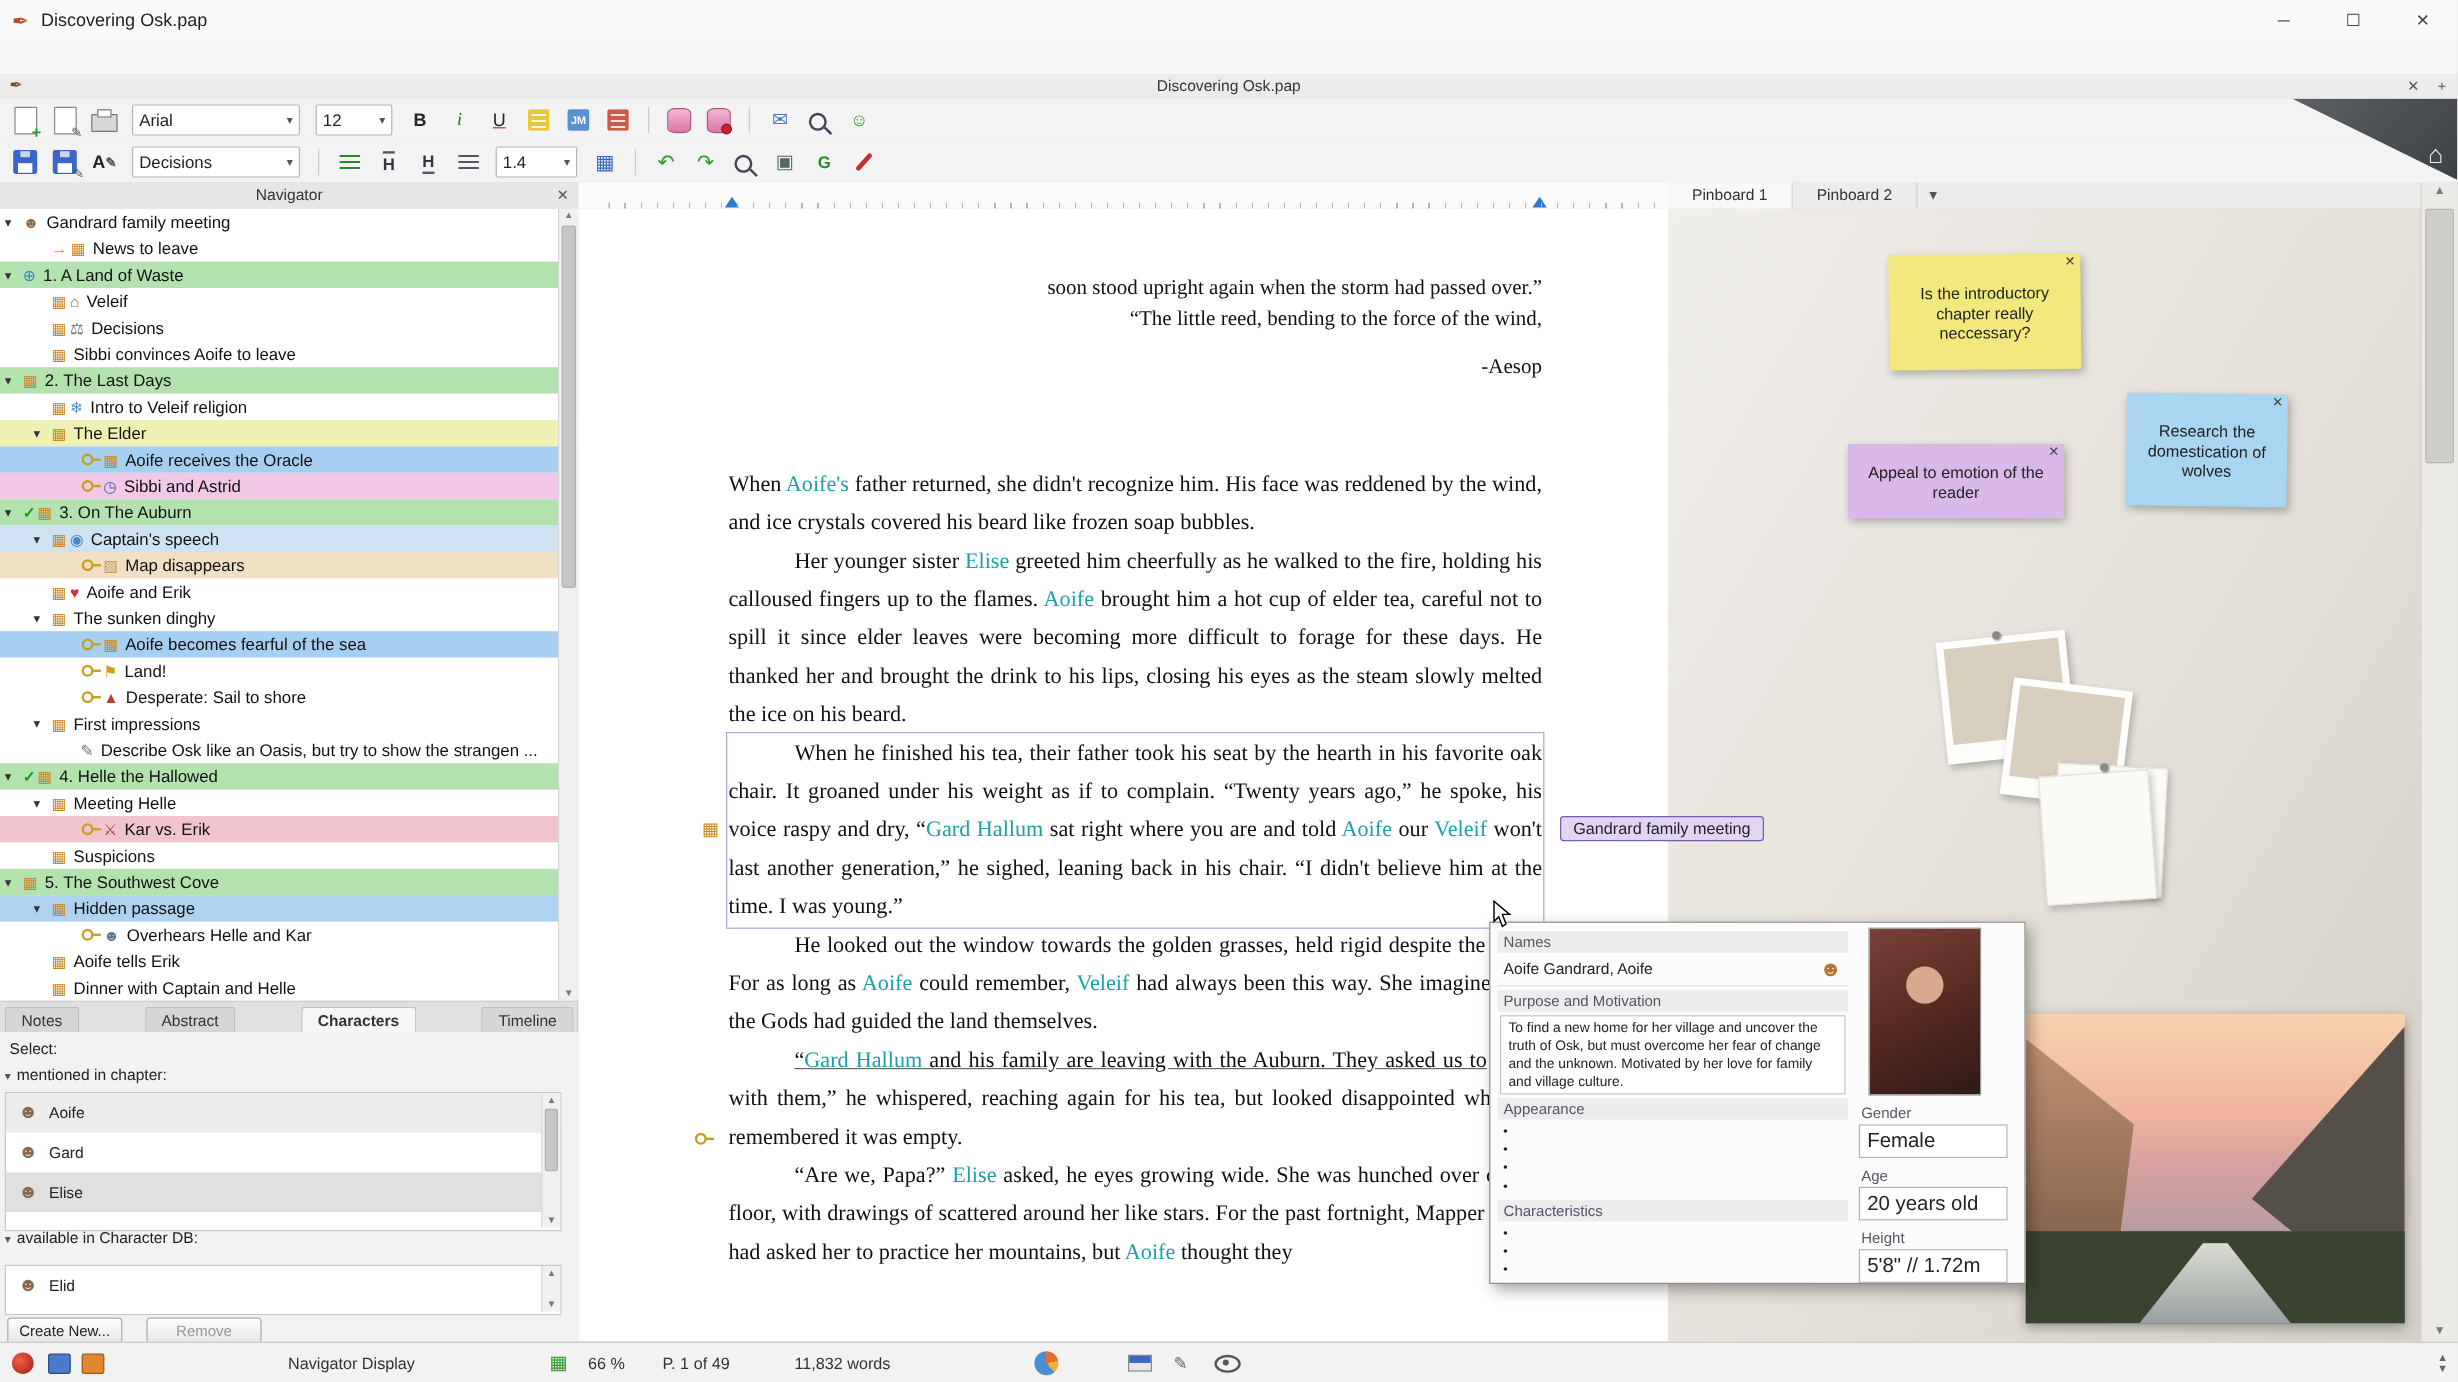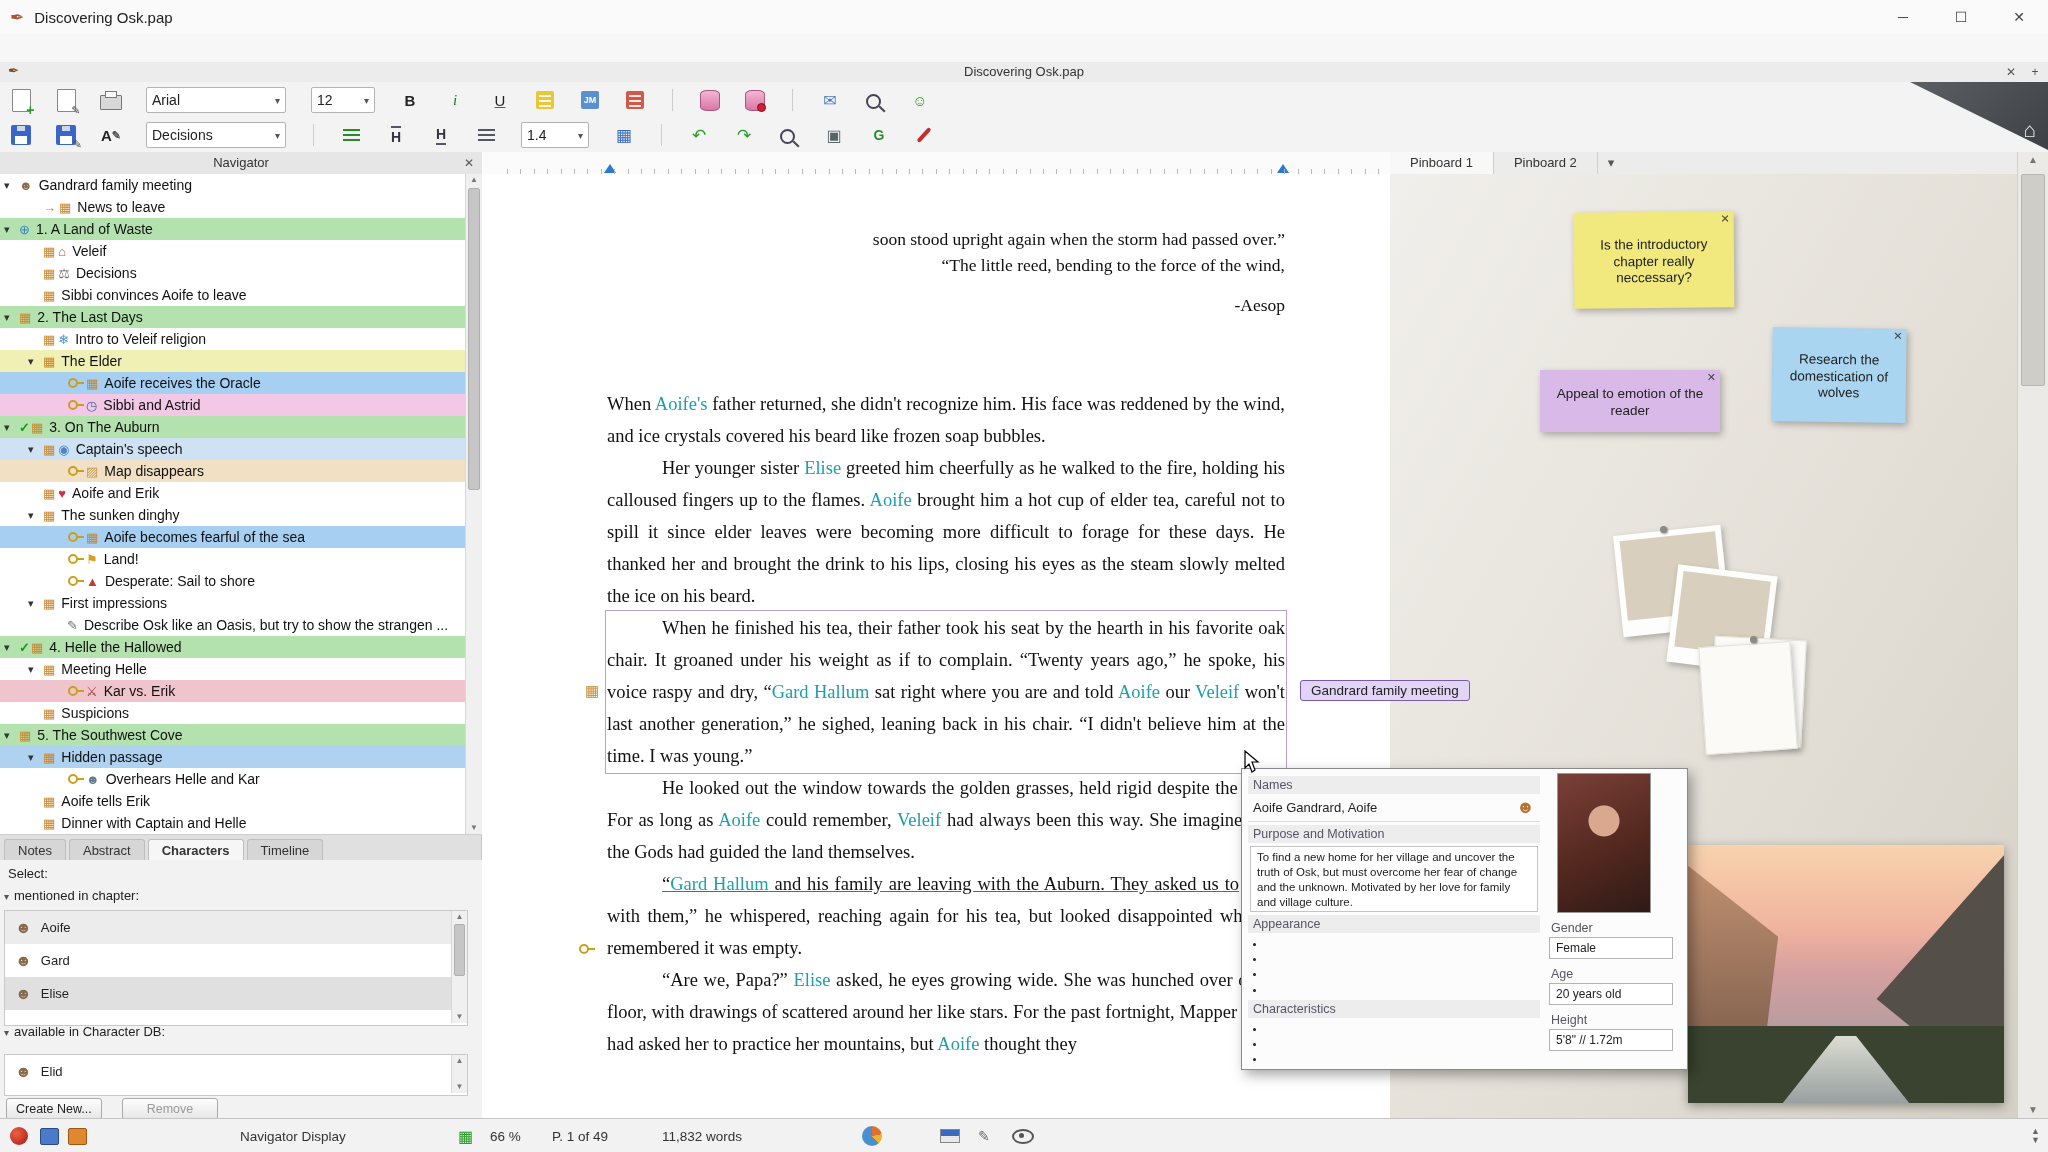--- a/index.html
+++ b/index.html
@@ -19,21 +19,21 @@
   .menuitem{padding:0 11px;font-size:15px;color:#222;}
   
   .tabrow{position:absolute;top:62px;left:0;right:0;height:20px;background:#ececec;
           border-bottom:1px solid #d8d8d8;}
   .tablogo{position:absolute;left:8px;top:1px;font-size:13px;color:#7a4a20;}
   .tabtitle{position:absolute;left:0;right:0;text-align:center;font-size:13px;
             color:#333;line-height:20px;}
   .tabctl{position:absolute;top:0;font-size:12px;color:#555;line-height:20px;width:22px;text-align:center;}
   
   .tbar{position:absolute;left:0;right:0;background:#f3f3f3;border-bottom:1px solid #dedede;
-        display:flex;align-items:center;padding-left:8px;gap:19px;}
+        display:flex;align-items:center;padding-left:8px;gap:7px;}
   .tb1{top:82px;height:36px;}
   .tb2{top:118px;height:34px;}
   .tbtn{height:28px;min-width:26px;display:flex;align-items:center;justify-content:center;
         font-size:15px;border-radius:3px;color:#222;}
   .vsep{width:1px;height:22px;background:#ccc;margin:0 5px;}
   .combo{height:24px;border:1px solid #b4b4b4;background:#fff;display:flex;align-items:center;
          font-size:14px;padding:0 5px;border-radius:2px;margin:0 3px;}
   .combo .cv{flex:1;white-space:nowrap;}
   .combo::after{content:"▾";color:#555;font-size:10px;margin-left:8px;}
   .w130{width:128px}.w60{width:52px}.w64{width:56px}
@@ -108,21 +108,21 @@
   .ickey{display:inline-block;width:6px;height:6px;border:2px solid #c8a020;border-radius:50%;
          position:relative;margin:0 8px 0 1px;}
   .ickey::after{content:"";position:absolute;left:7px;top:2px;width:7px;height:2px;background:#c8a020;}
   .scroll{background:#f0f0f0;border-left:1px solid #d8d8d8;position:absolute;}
   .scroll .sa{display:block;text-align:center;font-size:8px;color:#777;height:12px;line-height:12px;}
   .sthumb{position:absolute;left:2px;right:2px;background:#c6c6c6;border:1px solid #b0b0b0;border-radius:2px;}
   .navscroll{right:0;top:0;width:16px;height:660px;}
   
   .paneltabs{position:absolute;top:834px;left:0;width:482px;height:26px;background:#e0e0e0;
              border-top:1px solid #cfcfcf;border-right:1px solid #c8c8c8;display:flex;
-             align-items:flex-end;padding-left:4px;box-sizing:border-box;}
+             align-items:flex-end;padding-left:4px;box-sizing:border-box;justify-content:space-between;}
   .ptab{font-size:13px;padding:3px 13px 2px;border:1px solid #bebebe;border-bottom:none;
         background:#d6d6d6;margin-right:3px;border-radius:3px 3px 0 0;color:#333;}
   .ptab.active{background:#f6f6f6;font-weight:bold;}
   
   .charpanel{position:absolute;top:860px;left:0;width:482px;height:258px;background:#f2f2f2;
              border-right:1px solid #c8c8c8;font-size:13px;}
   .cp-label{position:absolute;left:8px;top:6px;color:#222;}
   .sechead{position:absolute;left:4px;color:#222;}
   .sechead::before{content:"▾";color:#555;font-size:10px;margin-right:5px;}
   .listbox{position:absolute;left:4px;width:462px;background:#fff;border:1px solid #c8c8c8;overflow:hidden;}
@@ -190,21 +190,21 @@
   .ccavatar{color:#b87333;font-size:18px;}
   .ccpurpose{border:1px solid #c4c4c4;background:#fff;margin:3px 2px;padding:3px 6px;
              font-size:11.5px;line-height:1.3;height:58px;overflow:hidden;}
   .ccul{margin:3px 0 2px 4px;padding-left:14px;font-size:11.5px;line-height:1.32;}
   .ccul li{margin:0;}
   .ccright{position:absolute;left:307px;top:4px;width:132px;}
   .ccportrait{width:92px;height:138px;margin-left:8px;border:1px solid #999;
      background:radial-gradient(circle at 50% 34%,#d9a88e 0 15px,rgba(0,0,0,0) 16px),
                 linear-gradient(155deg,#7a4038 0%,#53281f 55%,#2e1a16 100%);}
   .cclab{color:#556;font-size:12.5px;margin:8px 0 2px 2px;}
-  .ccfield{border:1px solid #b4b4b4;background:#fff;font-size:12px;padding:3px 6px;width:110px;}
+  .ccfield{border:1px solid #b4b4b4;background:#fff;font-size:17px;padding:3px 6px;width:110px;}
   .cursorico{position:absolute;left:1244px;top:750px;z-index:50;}
   
   .vscroll{position:absolute;right:0;top:152px;width:30px;height:966px;background:#eceae6;
            border-left:1px solid #d0d0d0;}
   .vscroll .sa{display:block;text-align:center;font-size:10px;color:#777;height:16px;line-height:16px;}
   .vthumb{position:absolute;left:3px;right:3px;top:22px;height:210px;background:#cfcdc8;
           border:1px solid #b8b6b0;border-radius:2px;}
   
   .statusbar{position:absolute;left:0;top:1118px;right:0;height:34px;background:#f2f2f2;
              border-top:1px solid #c4c4c4;font-size:13.5px;color:#333;}

